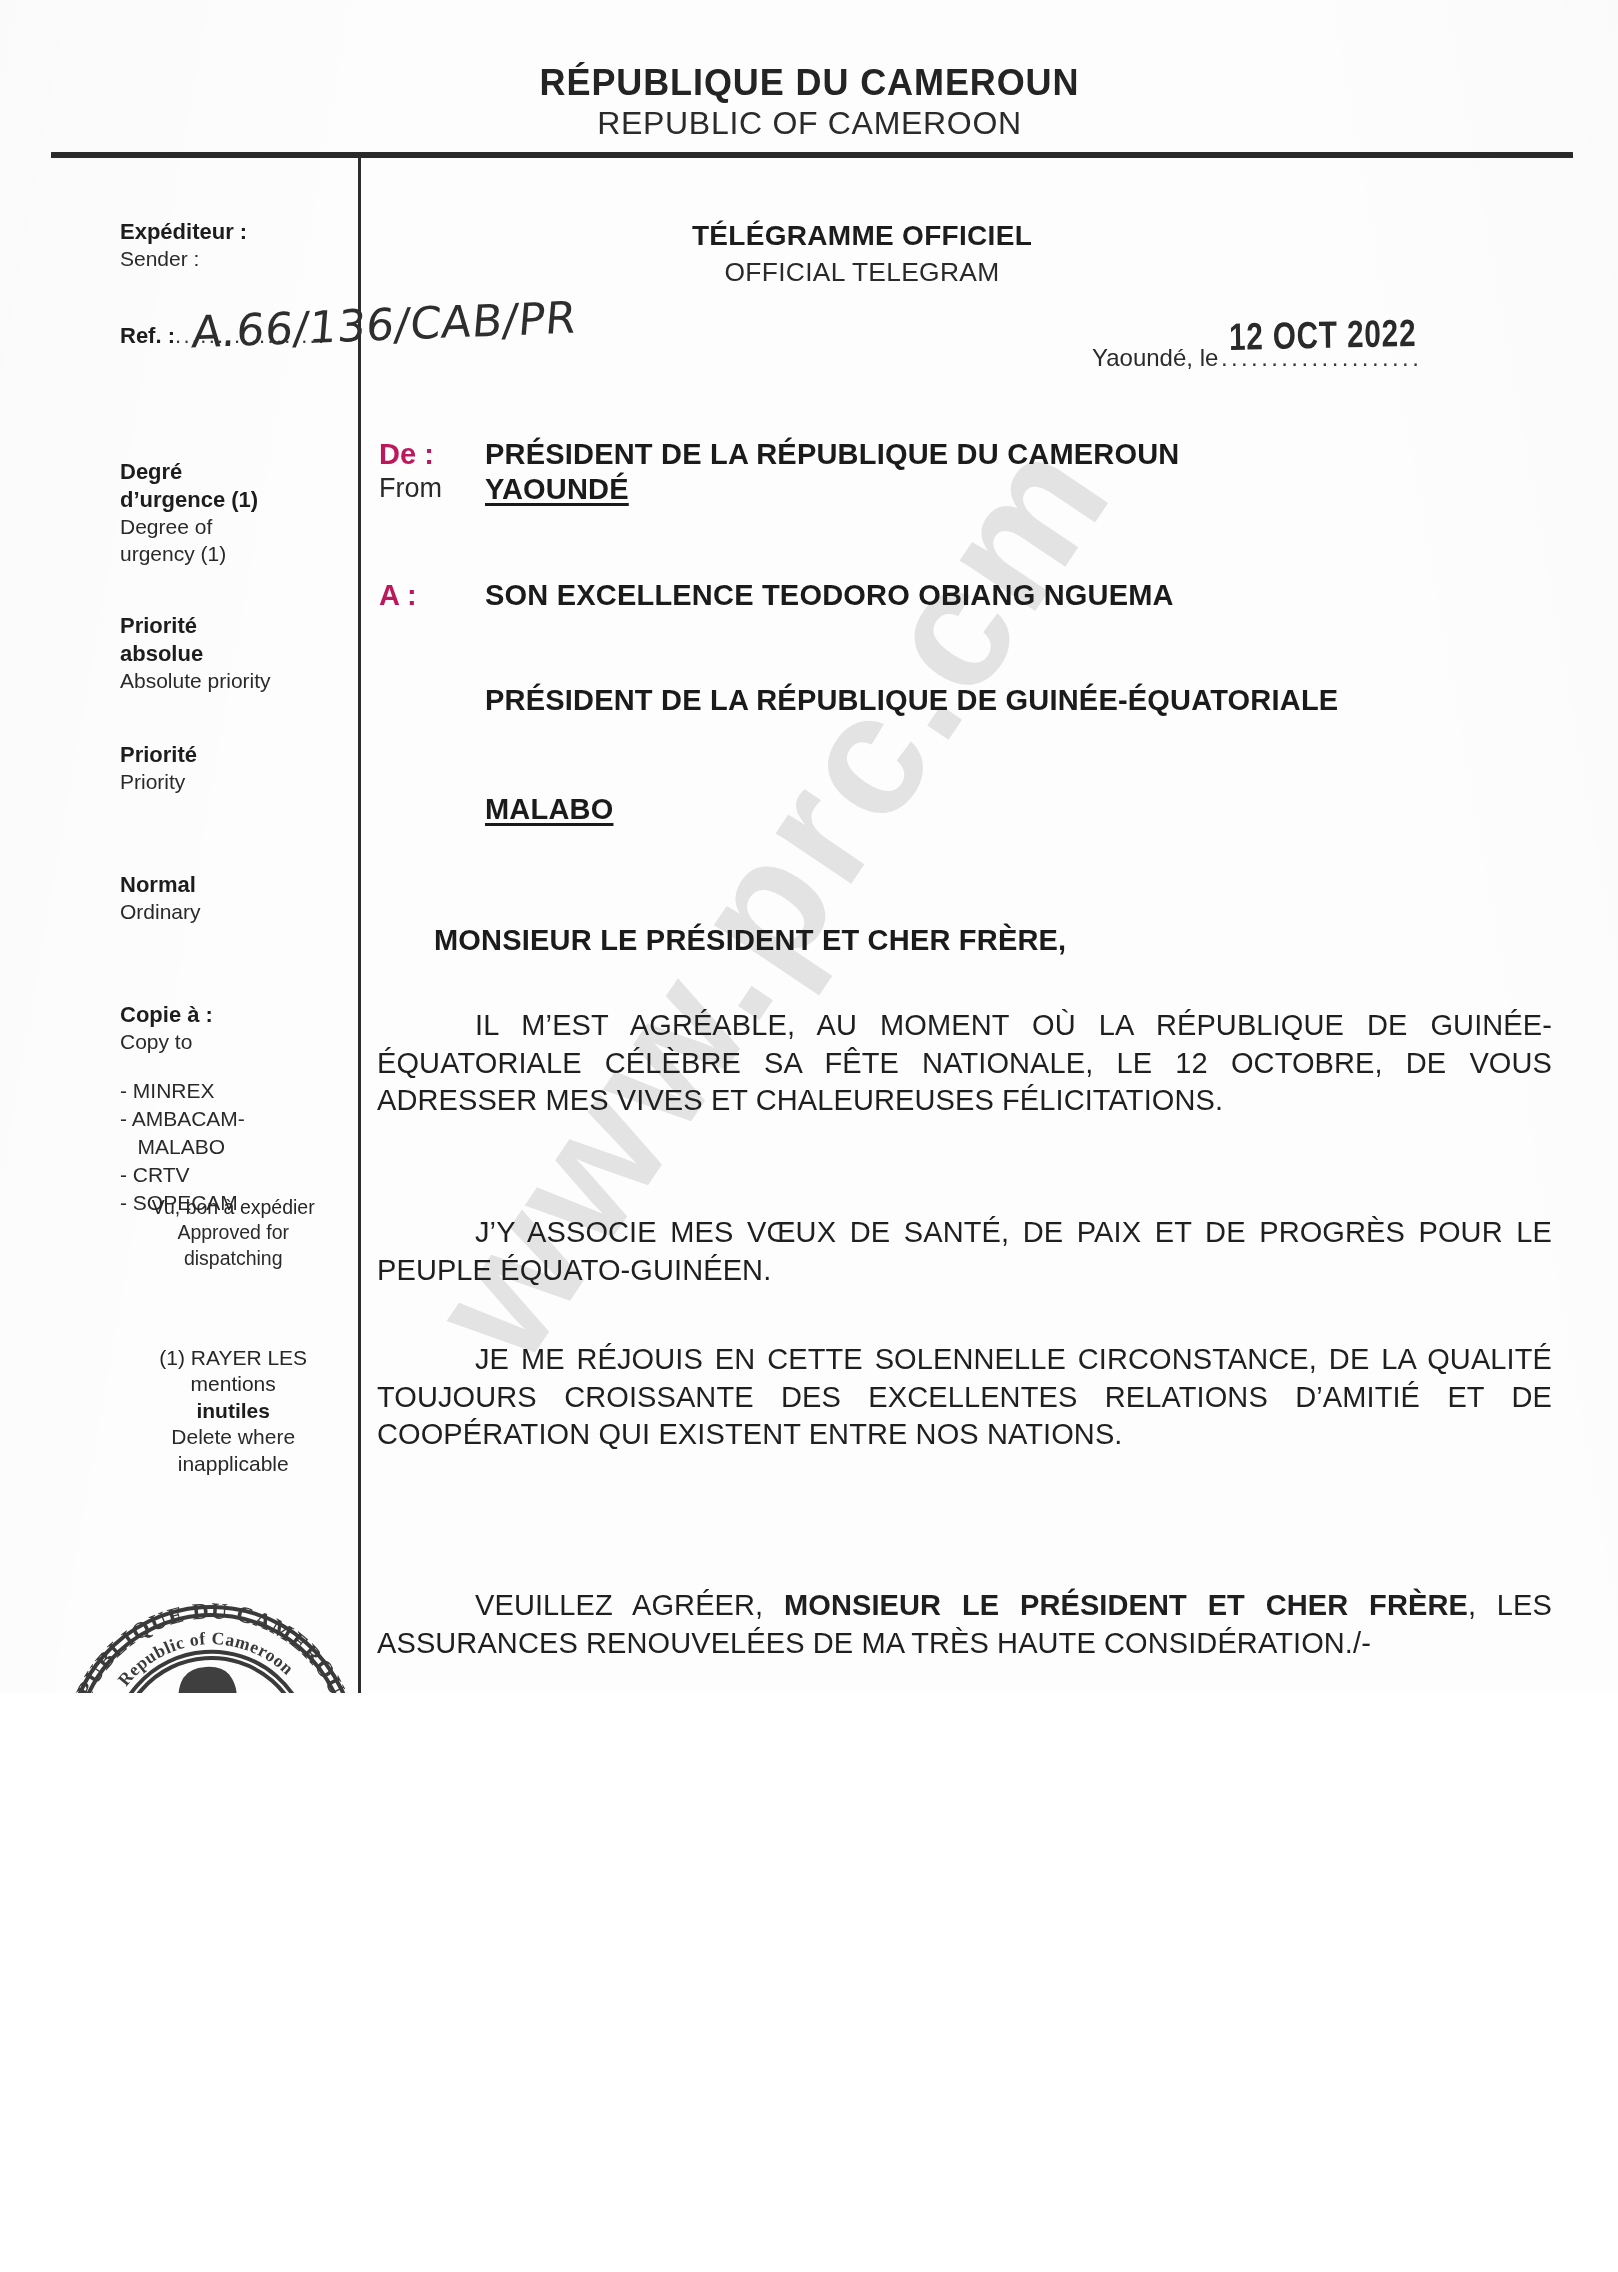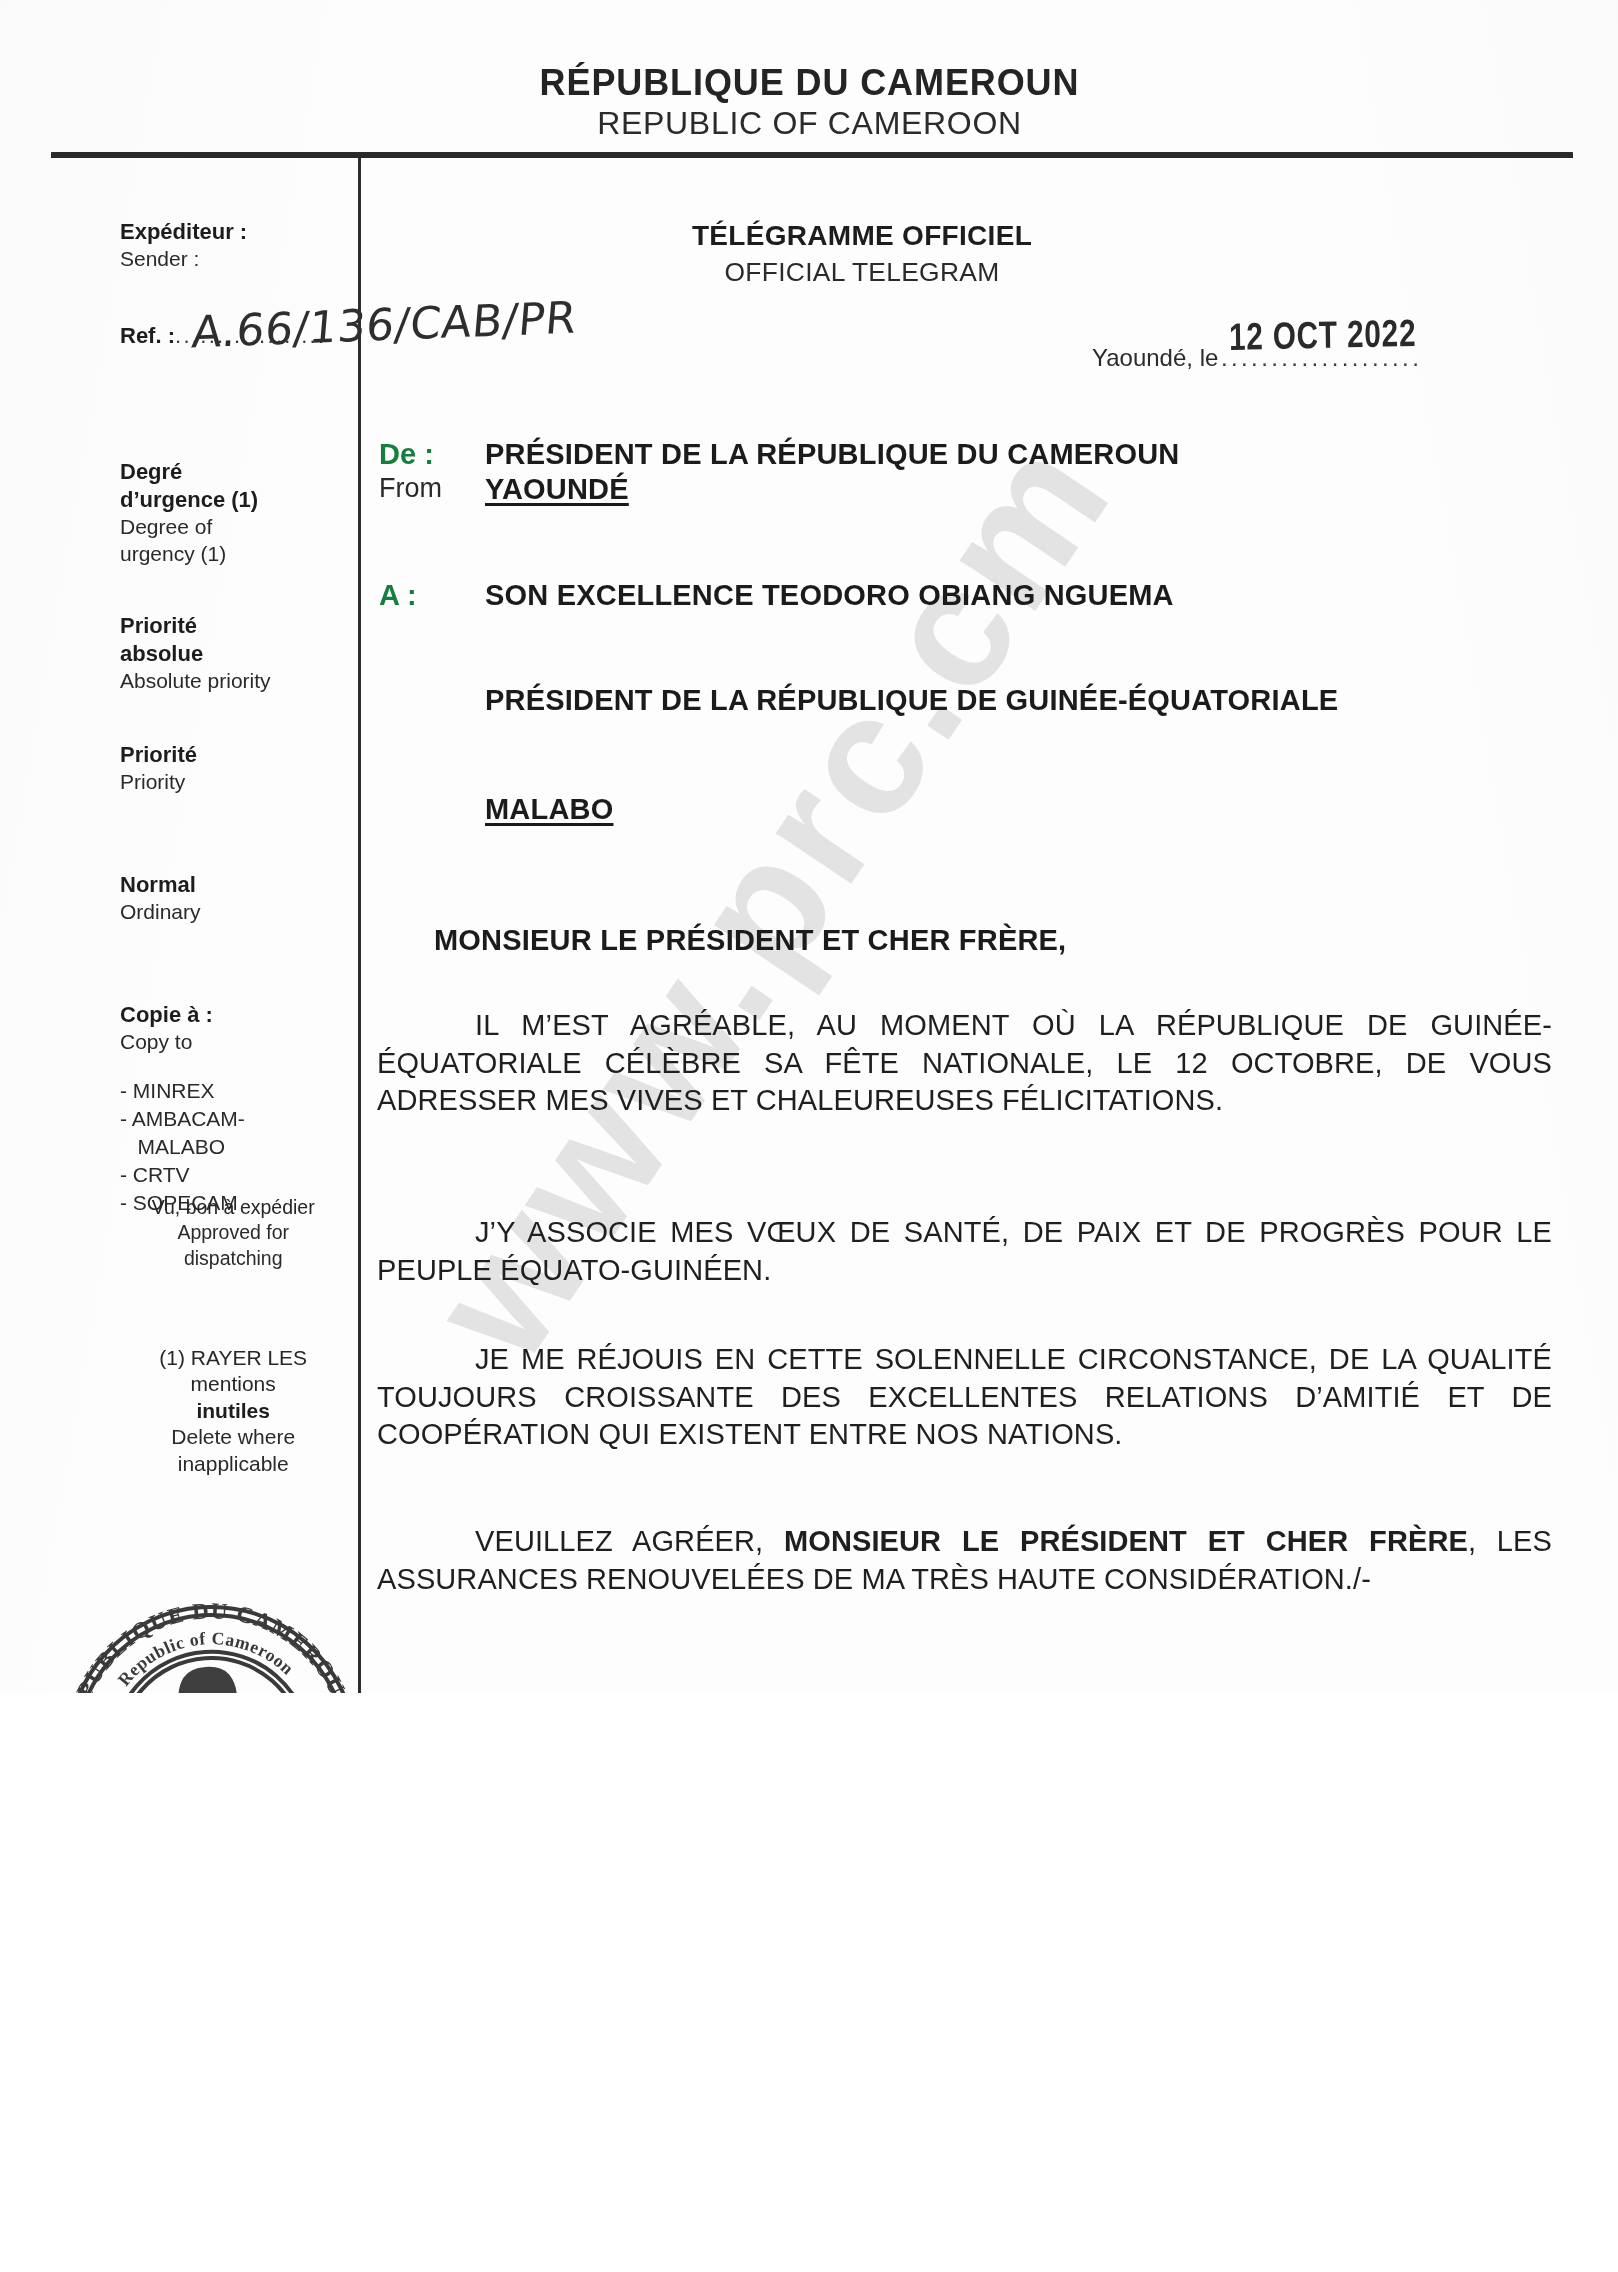--- a/index.html
+++ b/index.html
@@ -259,21 +259,21 @@
   }
 
   
   .addr-block { position: absolute; left: 0; }
   .addr-row { display: flex; align-items: flex-start; }
   .addr-tag {
     width: 106px;
     flex: 0 0 106px;
     font-size: 29px;
     font-weight: bold;
-    color: #15803d;
+    color: #be185d;
     line-height: 1.22;
   }
   .addr-tag.light {
     font-weight: normal;
     font-size: 27px;
     color: #2a2a2a;
   }
   .addr-text {
     font-size: 29px;
     font-weight: bold;
@@ -309,21 +309,21 @@
     text-indent: 98px;
     letter-spacing: 0.1px;
     -webkit-hyphens: none;
     hyphens: none;
     margin-left: 12px;
   }
   .para b { font-weight: bold; }
   #para-1 { top: 1007px; }
   #para-2 { top: 1214px; }
   #para-3 { top: 1341px; }
-  #para-4 { top: 1523px; }
+  #para-4 { top: 1587px; }
 
   #signature {
     position: absolute;
     left: 706px;
     top: 1827px;
     width: 460px;
     text-align: center;
     font-size: 49px;
     font-weight: bold;
     letter-spacing: 1.1px;

